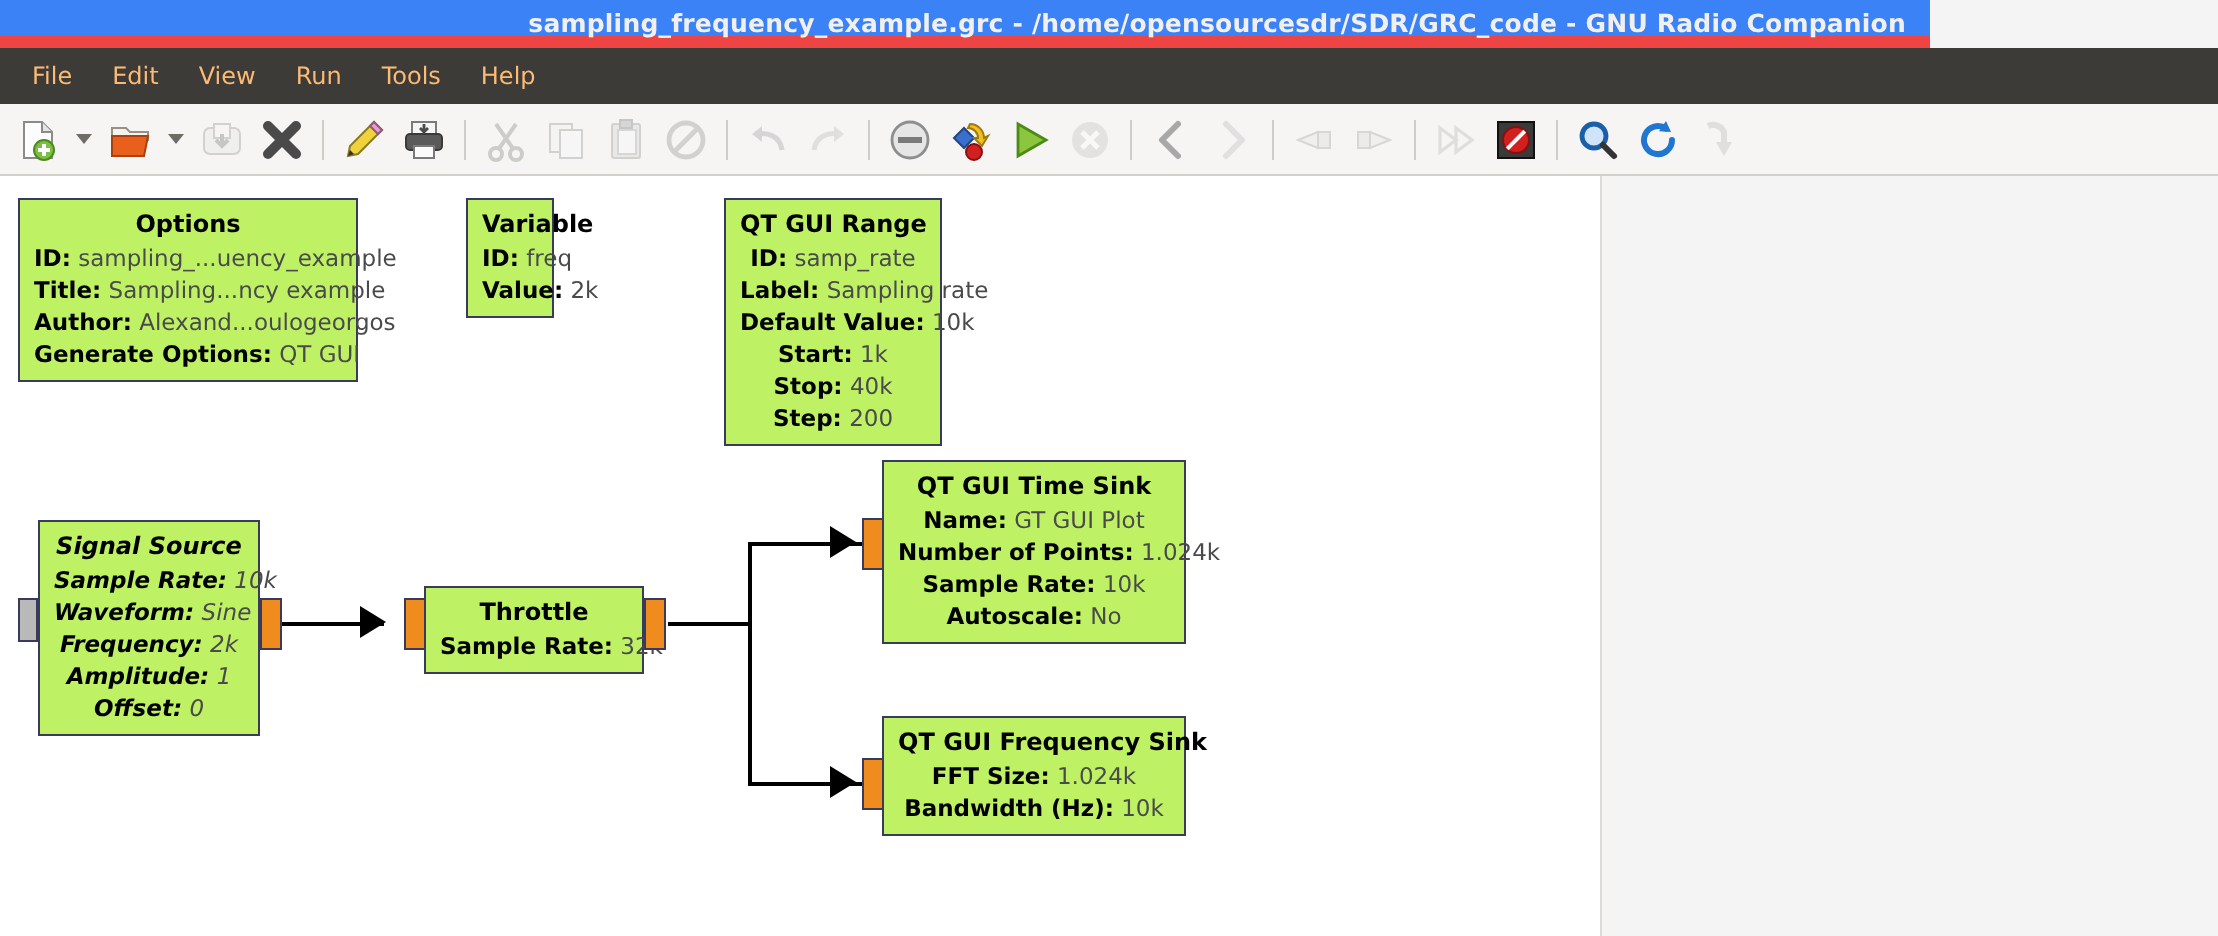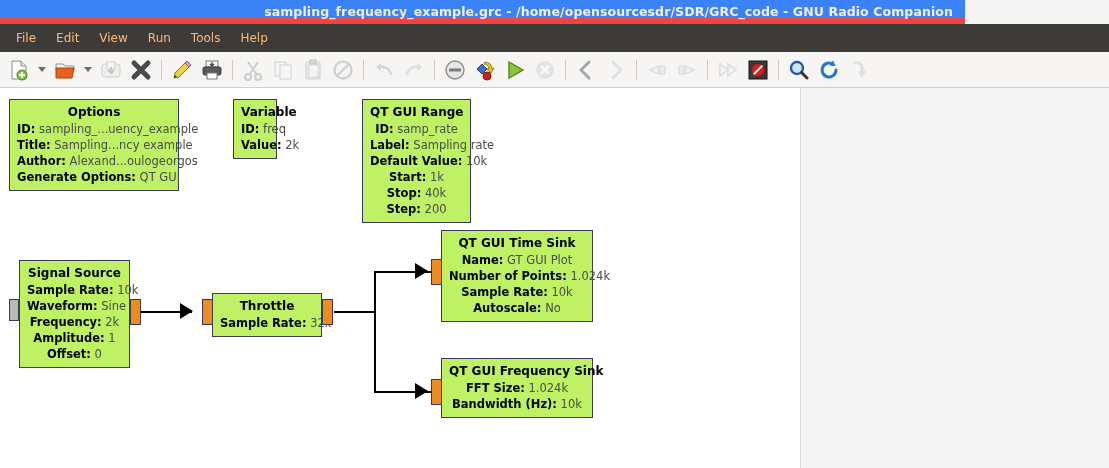--- a/index.html
+++ b/index.html
@@ -433,21 +433,21 @@
       <div class="row">
         <span class="k">Stop:</span>
         <span class="v">40k</span>
       </div>
       <div class="row">
         <span class="k">Step:</span>
         <span class="v">200</span>
       </div>
     </div>
 
-    <div class="block" style="left:19px; top:172px; width:111px;">
+    <div class="block" style="left:19px; top:172px; width:111px;font-style:italic;">
       <div class="port msg" style="left:-11px; top:38px;"></div>
       <div class="port" style="left:110px; top:38px;"></div>
       <div class="bt">Signal Source</div>
       <div class="row">
         <span class="k">Sample Rate:</span>
         <span class="v">10k</span>
       </div>
       <div class="row">
         <span class="k">Waveform:</span>
         <span class="v">Sine</span>

